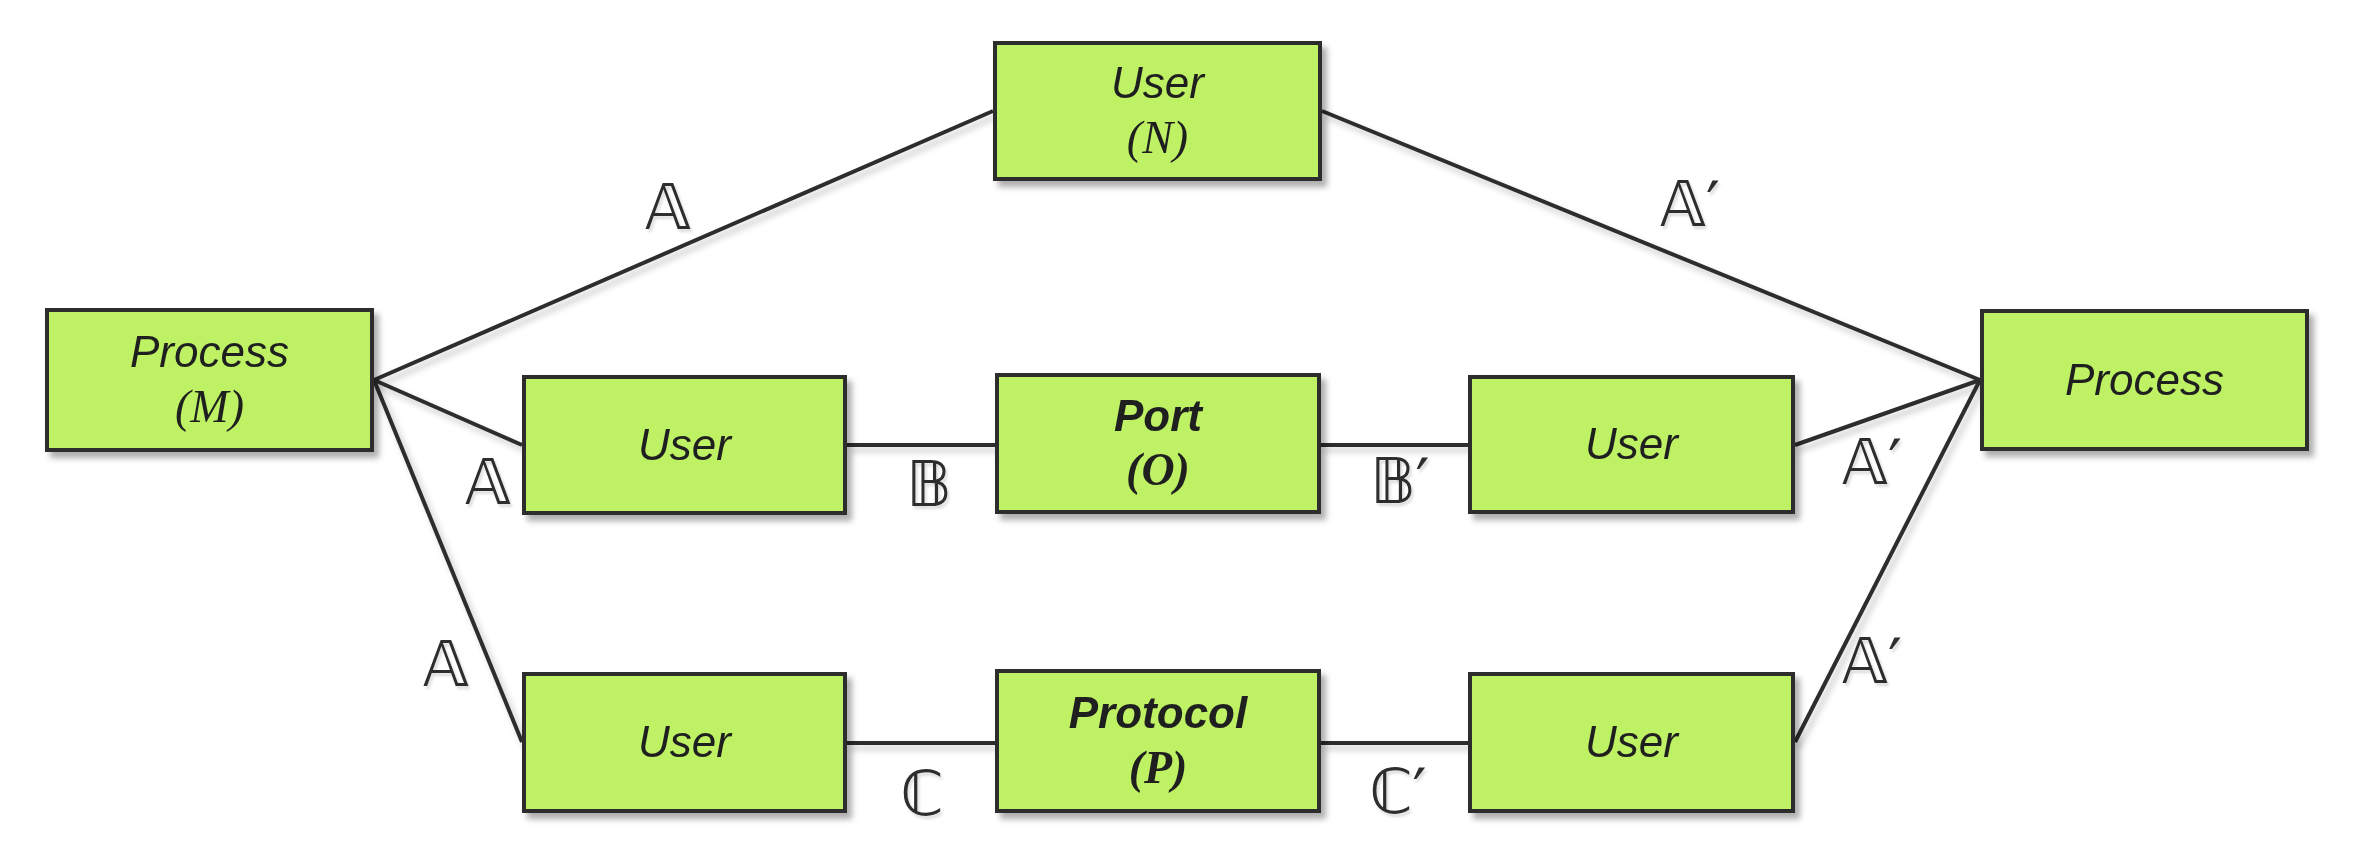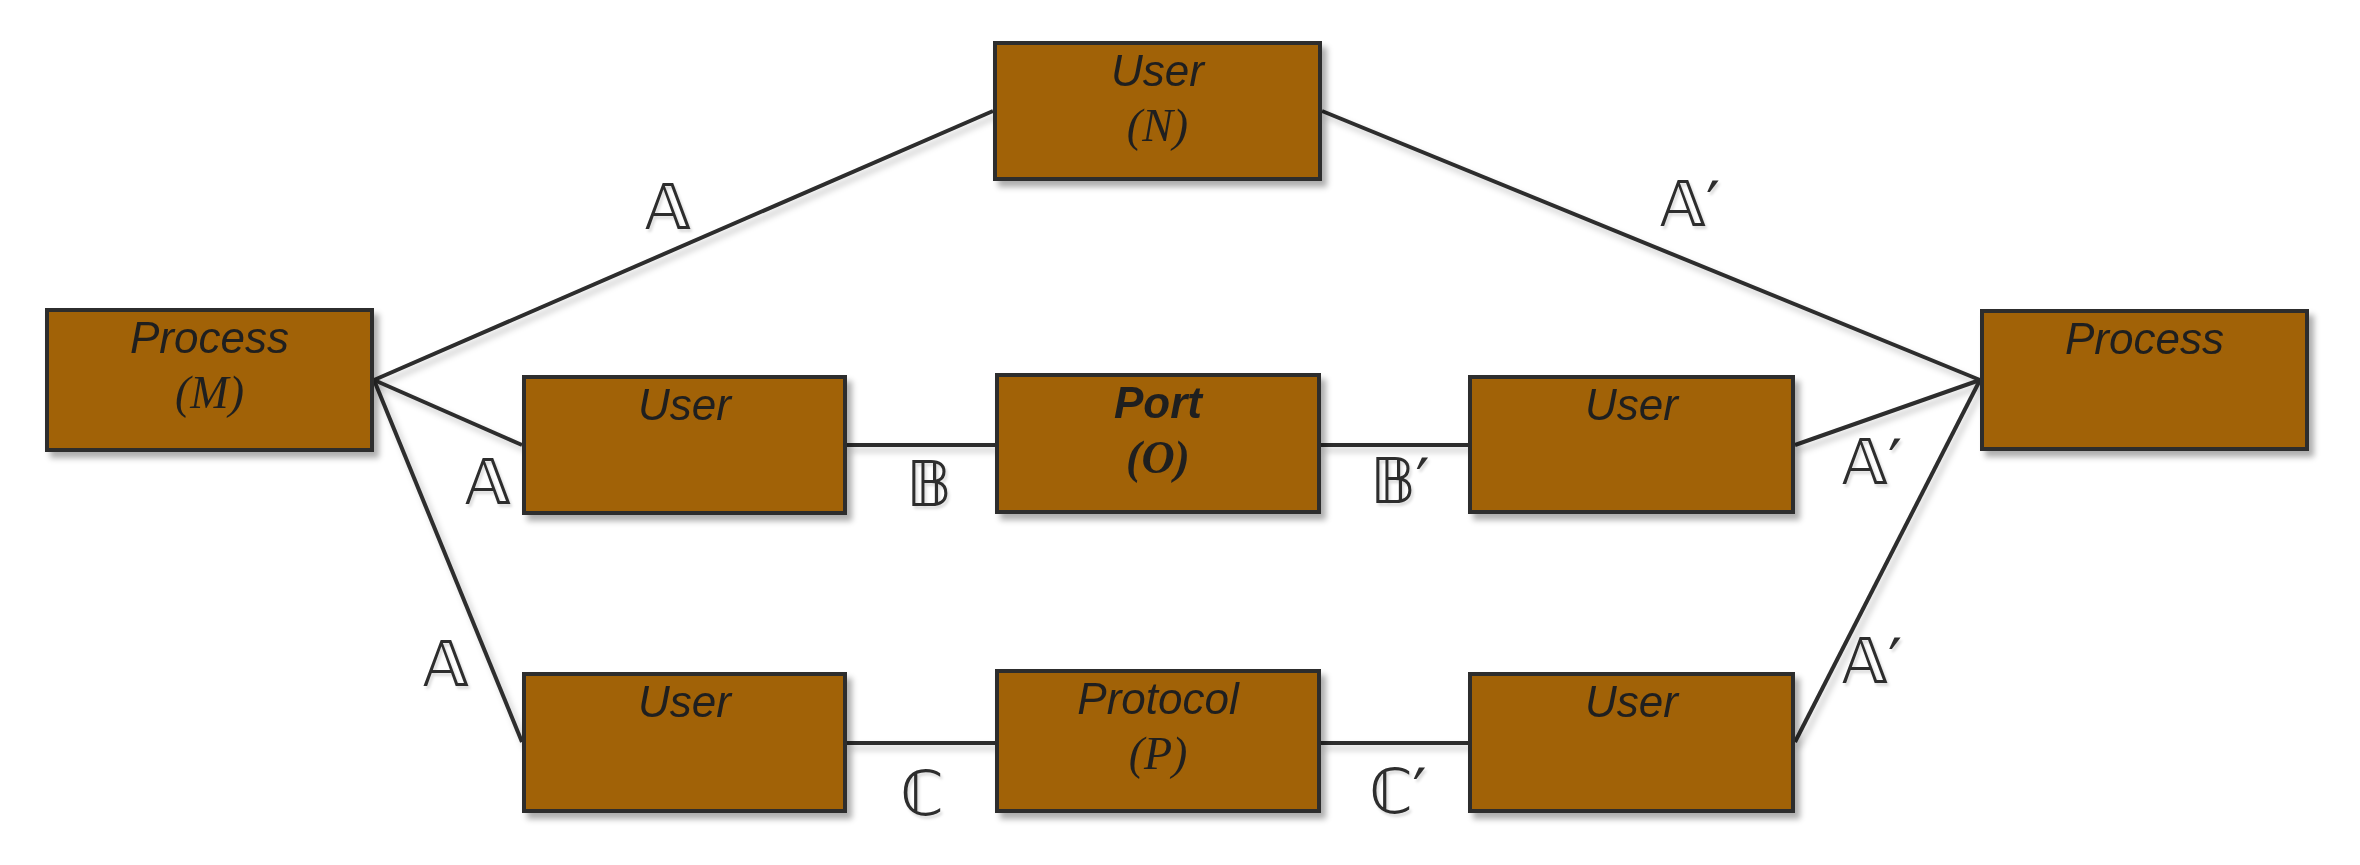--- a/index.html
+++ b/index.html
@@ -23,26 +23,27 @@
     height: 865px;
     filter: drop-shadow(4px 5px 3px rgba(0,0,0,0.22));
   }
   svg.edges line {
     stroke: #2d2d2d;
     stroke-width: 4;
   }
   .node {
     position: absolute;
     box-sizing: border-box;
-    background: #a16207;
+    background: #bef264;
     border: 4px solid #2d2d2d;
     box-shadow: 5px 6px 6px rgba(0,0,0,0.32);
     display: flex;
     flex-direction: column;
     align-items: center;
+    justify-content: center;
     text-align: center;
     color: #1f1f1f;
   }
   .node-title {
     font-family: "Liberation Sans", sans-serif;
     font-style: italic;
     font-size: 44px;
     line-height: 1.2;
     color: #1f1f1f;
     white-space: nowrap;
@@ -68,21 +69,21 @@
     text-shadow: 2px 3px 3px rgba(0,0,0,0.15);
   }
 
   
   .n-process-m { left: 45px;   top: 308px; width: 329px; height: 144px; }
   .n-user-n    { left: 993px;  top: 41px;  width: 329px; height: 140px; }
   .n-user-ml   { left: 522px;  top: 375px; width: 325px; height: 140px; }
   .n-port-o    { left: 995px;  top: 373px; width: 326px; height: 141px; font-weight: bold; }
   .n-user-mr   { left: 1468px; top: 375px; width: 327px; height: 139px; }
   .n-user-bl   { left: 522px;  top: 672px; width: 325px; height: 141px; }
-  .n-protocol-p{ left: 995px;  top: 669px; width: 326px; height: 144px; }
+  .n-protocol-p{ left: 995px;  top: 669px; width: 326px; height: 144px; font-weight: bold; }
   .n-user-br   { left: 1468px; top: 672px; width: 327px; height: 141px; }
   .n-process-r { left: 1980px; top: 309px; width: 329px; height: 142px; }
 
   
   .l-a-top  { left: 668px;  top: 208px; }
   .l-a-mid  { left: 488px;  top: 483px; }
   .l-a-bot  { left: 446px;  top: 665px; }
   .l-ap-top { left: 1690px; top: 205px; }
   .l-ap-mid { left: 1872px; top: 463px; }
   .l-ap-bot { left: 1872px; top: 662px; }

